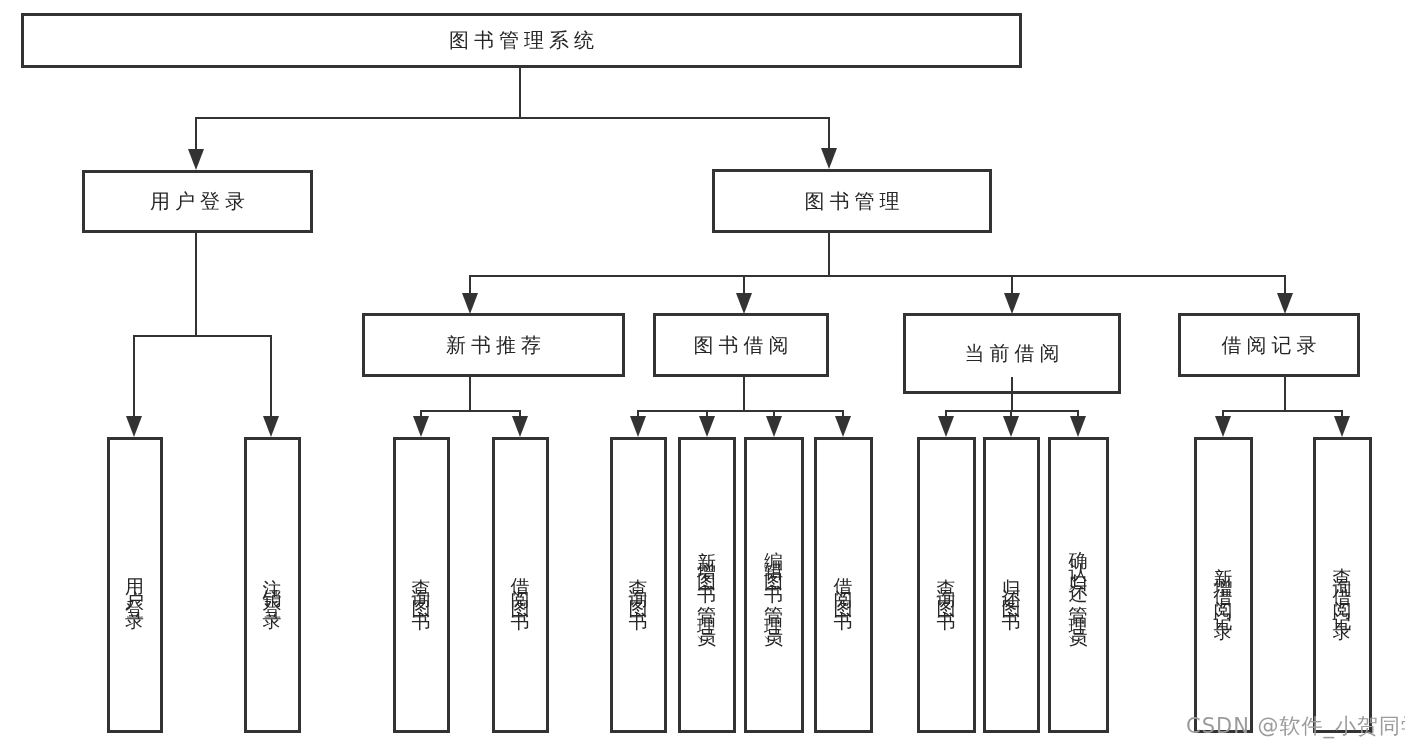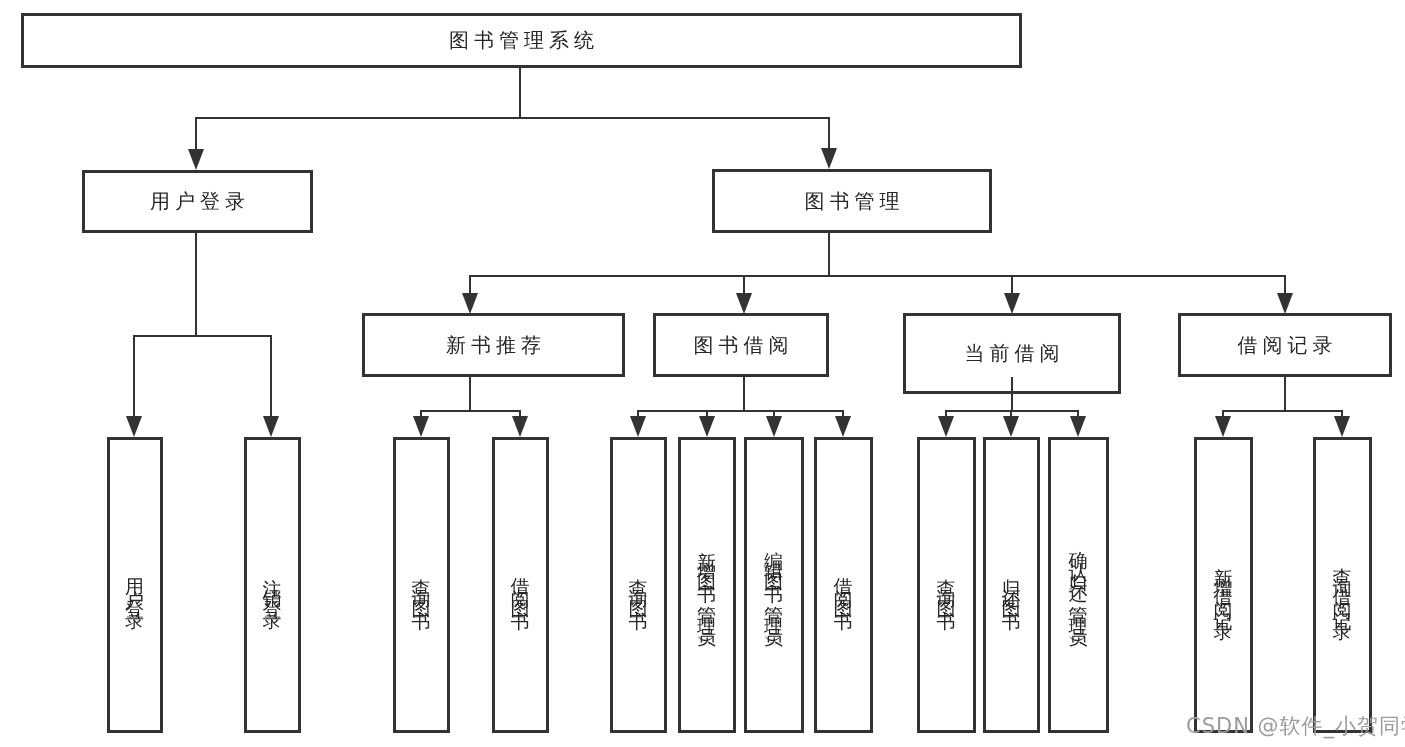--- a/index.html
+++ b/index.html
@@ -71,21 +71,21 @@
   <div class="vl" style="left:743px;top:275px;height:20px;"></div>
   <div class="ah" style="left:736px;top:293px;"></div>
   <div class="vl" style="left:1011px;top:275px;height:20px;"></div>
   <div class="ah" style="left:1004px;top:293px;"></div>
   <div class="vl" style="left:1284px;top:275px;height:20px;"></div>
   <div class="ah" style="left:1277px;top:293px;"></div>
 
   <div class="box h" style="left:362px;top:313px;width:263px;height:64px;">新书推荐</div>
   <div class="box h" style="left:637px;top:313px;width:176px;height:64px;margin-left:16px;">图书借阅</div>
   <div class="box h" style="left:903px;top:313px;width:218px;height:81px;">当前借阅</div>
-  <div class="box h" style="left:1178px;top:313px;width:214px;height:64px;">借阅记录</div>
+  <div class="box h" style="left:1178px;top:313px;width:182px;height:64px;">借阅记录</div>
 
   <div class="vl" style="left:469px;top:377px;height:35px;"></div>
   <div class="vl" style="left:743px;top:377px;height:35px;"></div>
   <div class="vl" style="left:1011px;top:377px;height:35px;"></div>
   <div class="vl" style="left:1284px;top:377px;height:35px;"></div>
 
   <div class="hl" style="left:420px;top:410px;width:101px;"></div>
   <div class="hl" style="left:637px;top:410px;width:207px;"></div>
   <div class="hl" style="left:945px;top:410px;width:134px;"></div>
   <div class="hl" style="left:1222px;top:410px;width:121px;"></div>

